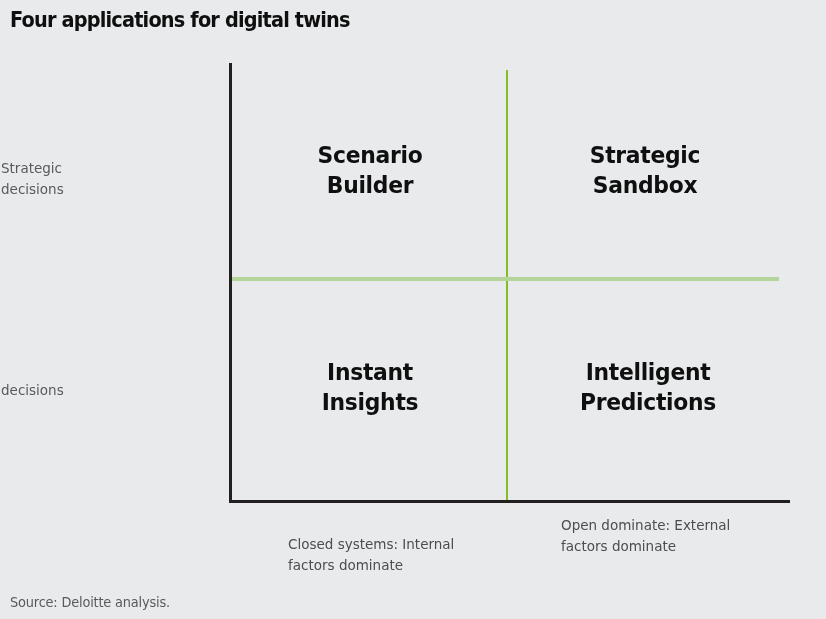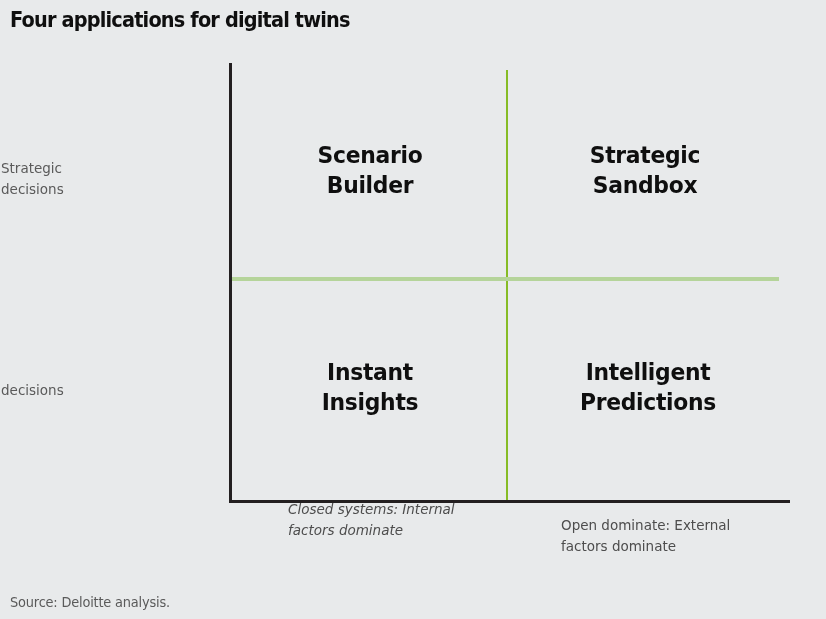--- a/index.html
+++ b/index.html
@@ -126,21 +126,21 @@
 
   .x-axis-label {
     position: absolute;
     font-family: "DejaVu Sans", sans-serif;
     font-size: 13.5px;
     line-height: 21px;
     color: #4d4d4d;
     width: 230px;
     text-align: left;
   }
-  #x-label-closed { left: 288px; top: 499px; font-style: italic; }
+  #x-label-closed { left: 288px; top: 534px; }
   #x-label-open   { left: 561px; top: 515px; }
   .x-axis-label span { display: block; }
 
   
   #source-note {
     position: absolute;
     left: 10px;
     top: 594px;
     font-family: "DejaVu Sans", sans-serif;
     font-size: 13.5px;

